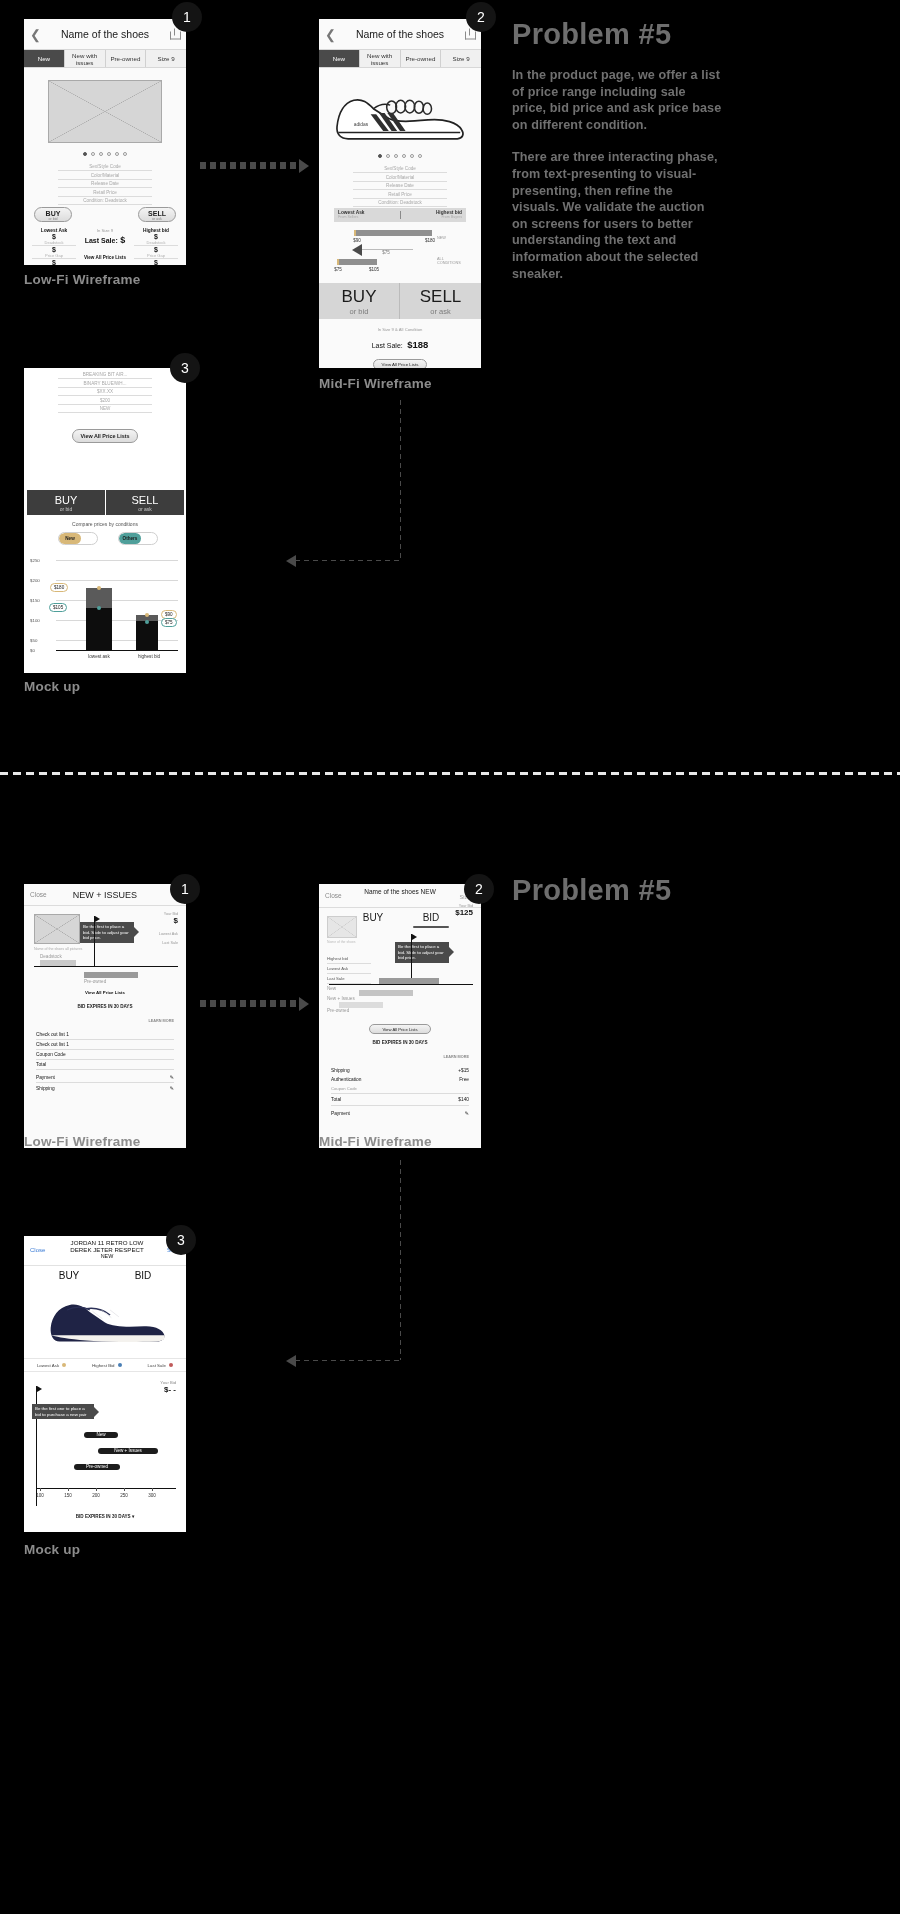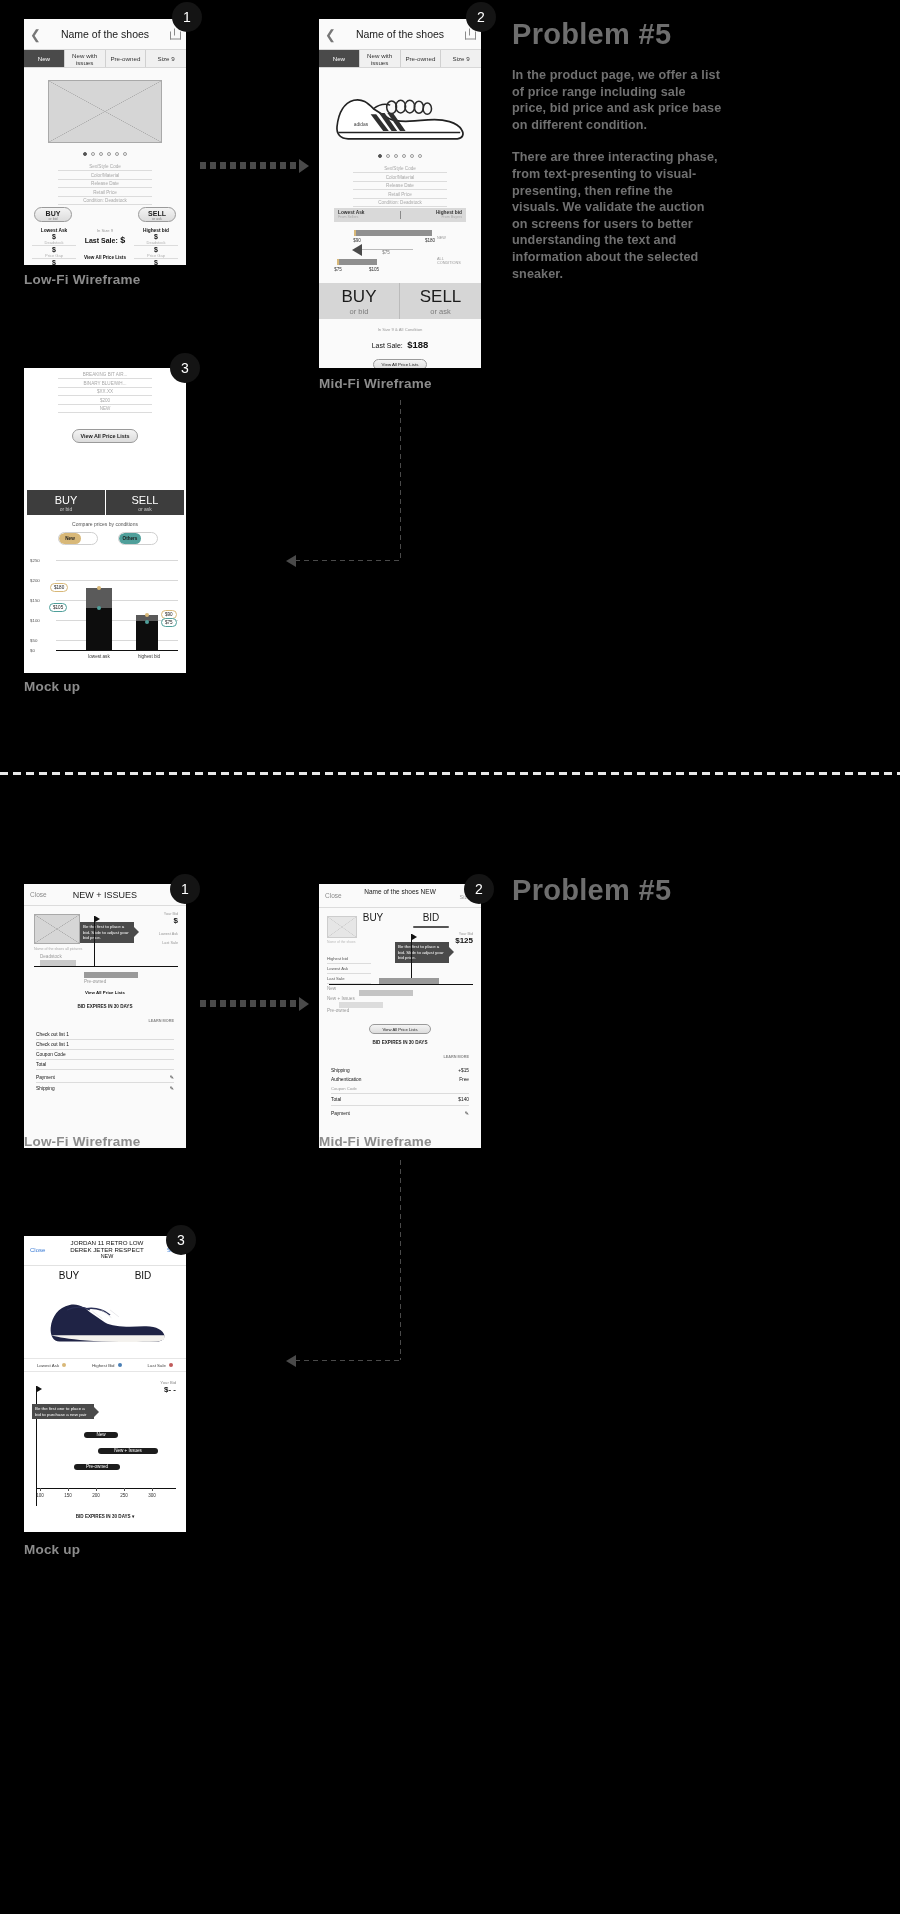--- a/index.html
+++ b/index.html
@@ -561,21 +561,21 @@
         <span style="position:absolute; right:6px; top:10px; font-size:5.6px; color:#9a9a9a;">Size 9</span>
       </div>
 
       <div style="position:absolute; left:30px; top:28px; width:48px; text-align:center; font-size:10px; color:#1a1a1a;">BUY</div>
       <div style="position:absolute; left:88px; top:28px; width:48px; text-align:center; font-size:10px; color:#1a1a1a;">BID</div>
       <div style="position:absolute; left:94px; top:42px; width:36px; height:2px; background:#555; border-radius:1px;"></div>
 
       <div class="img-box" style="position:absolute; left:8px; top:32px; width:30px; height:22px; opacity:.55;"></div>
       <div style="position:absolute; left:8px; top:56px; width:40px; font-size:3.4px; color:#bbb; line-height:4px;">Name of the shoes</div>
 
-      <div style="position:absolute; right:8px; top:48px; text-align:right;">
+      <div style="position:absolute; right:8px; top:20px; text-align:right;">
         <div style="font-size:3.8px; color:#999;">Your Bid</div>
         <div style="font-size:8px; font-weight:bold;">$125</div>
       </div>
 
       <div style="position:absolute; left:8px; top:70px; width:44px; font-size:4.2px; color:#555; line-height:9px;">
         <div class="hairline">Highest bid</div>
         <div class="hairline">Lowest Ask</div>
         <div class="hairline">Last Sale</div>
       </div>
 

